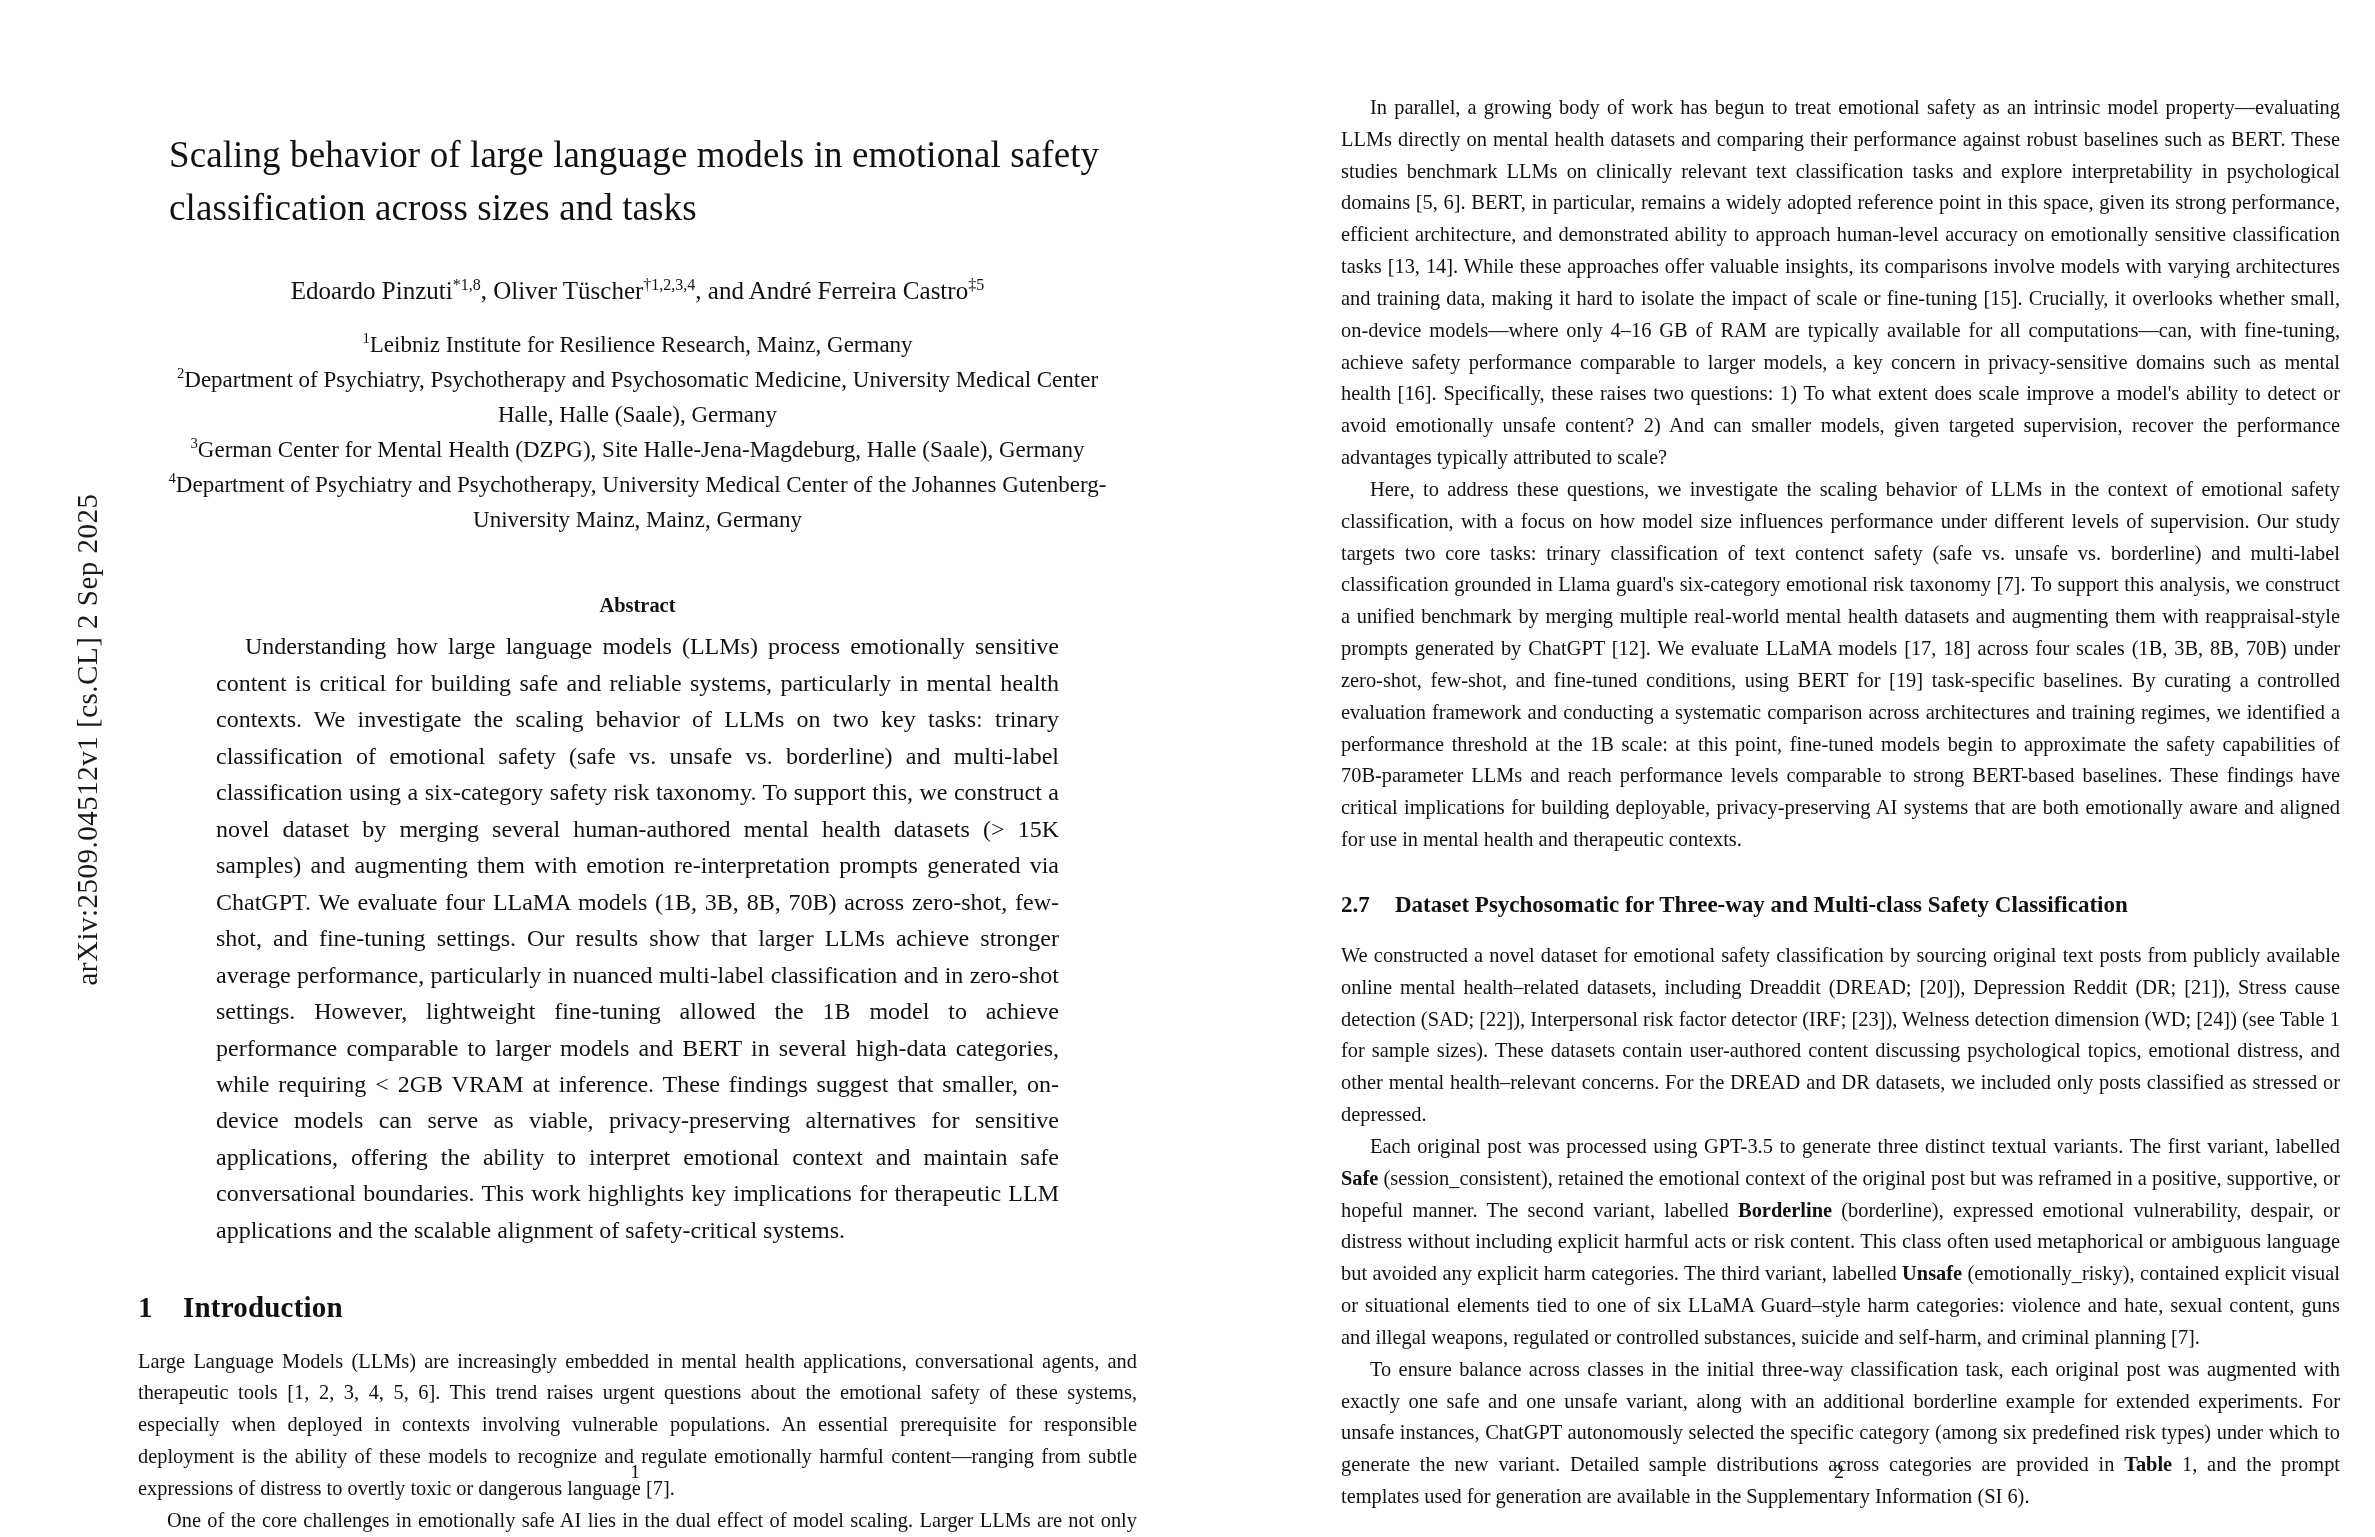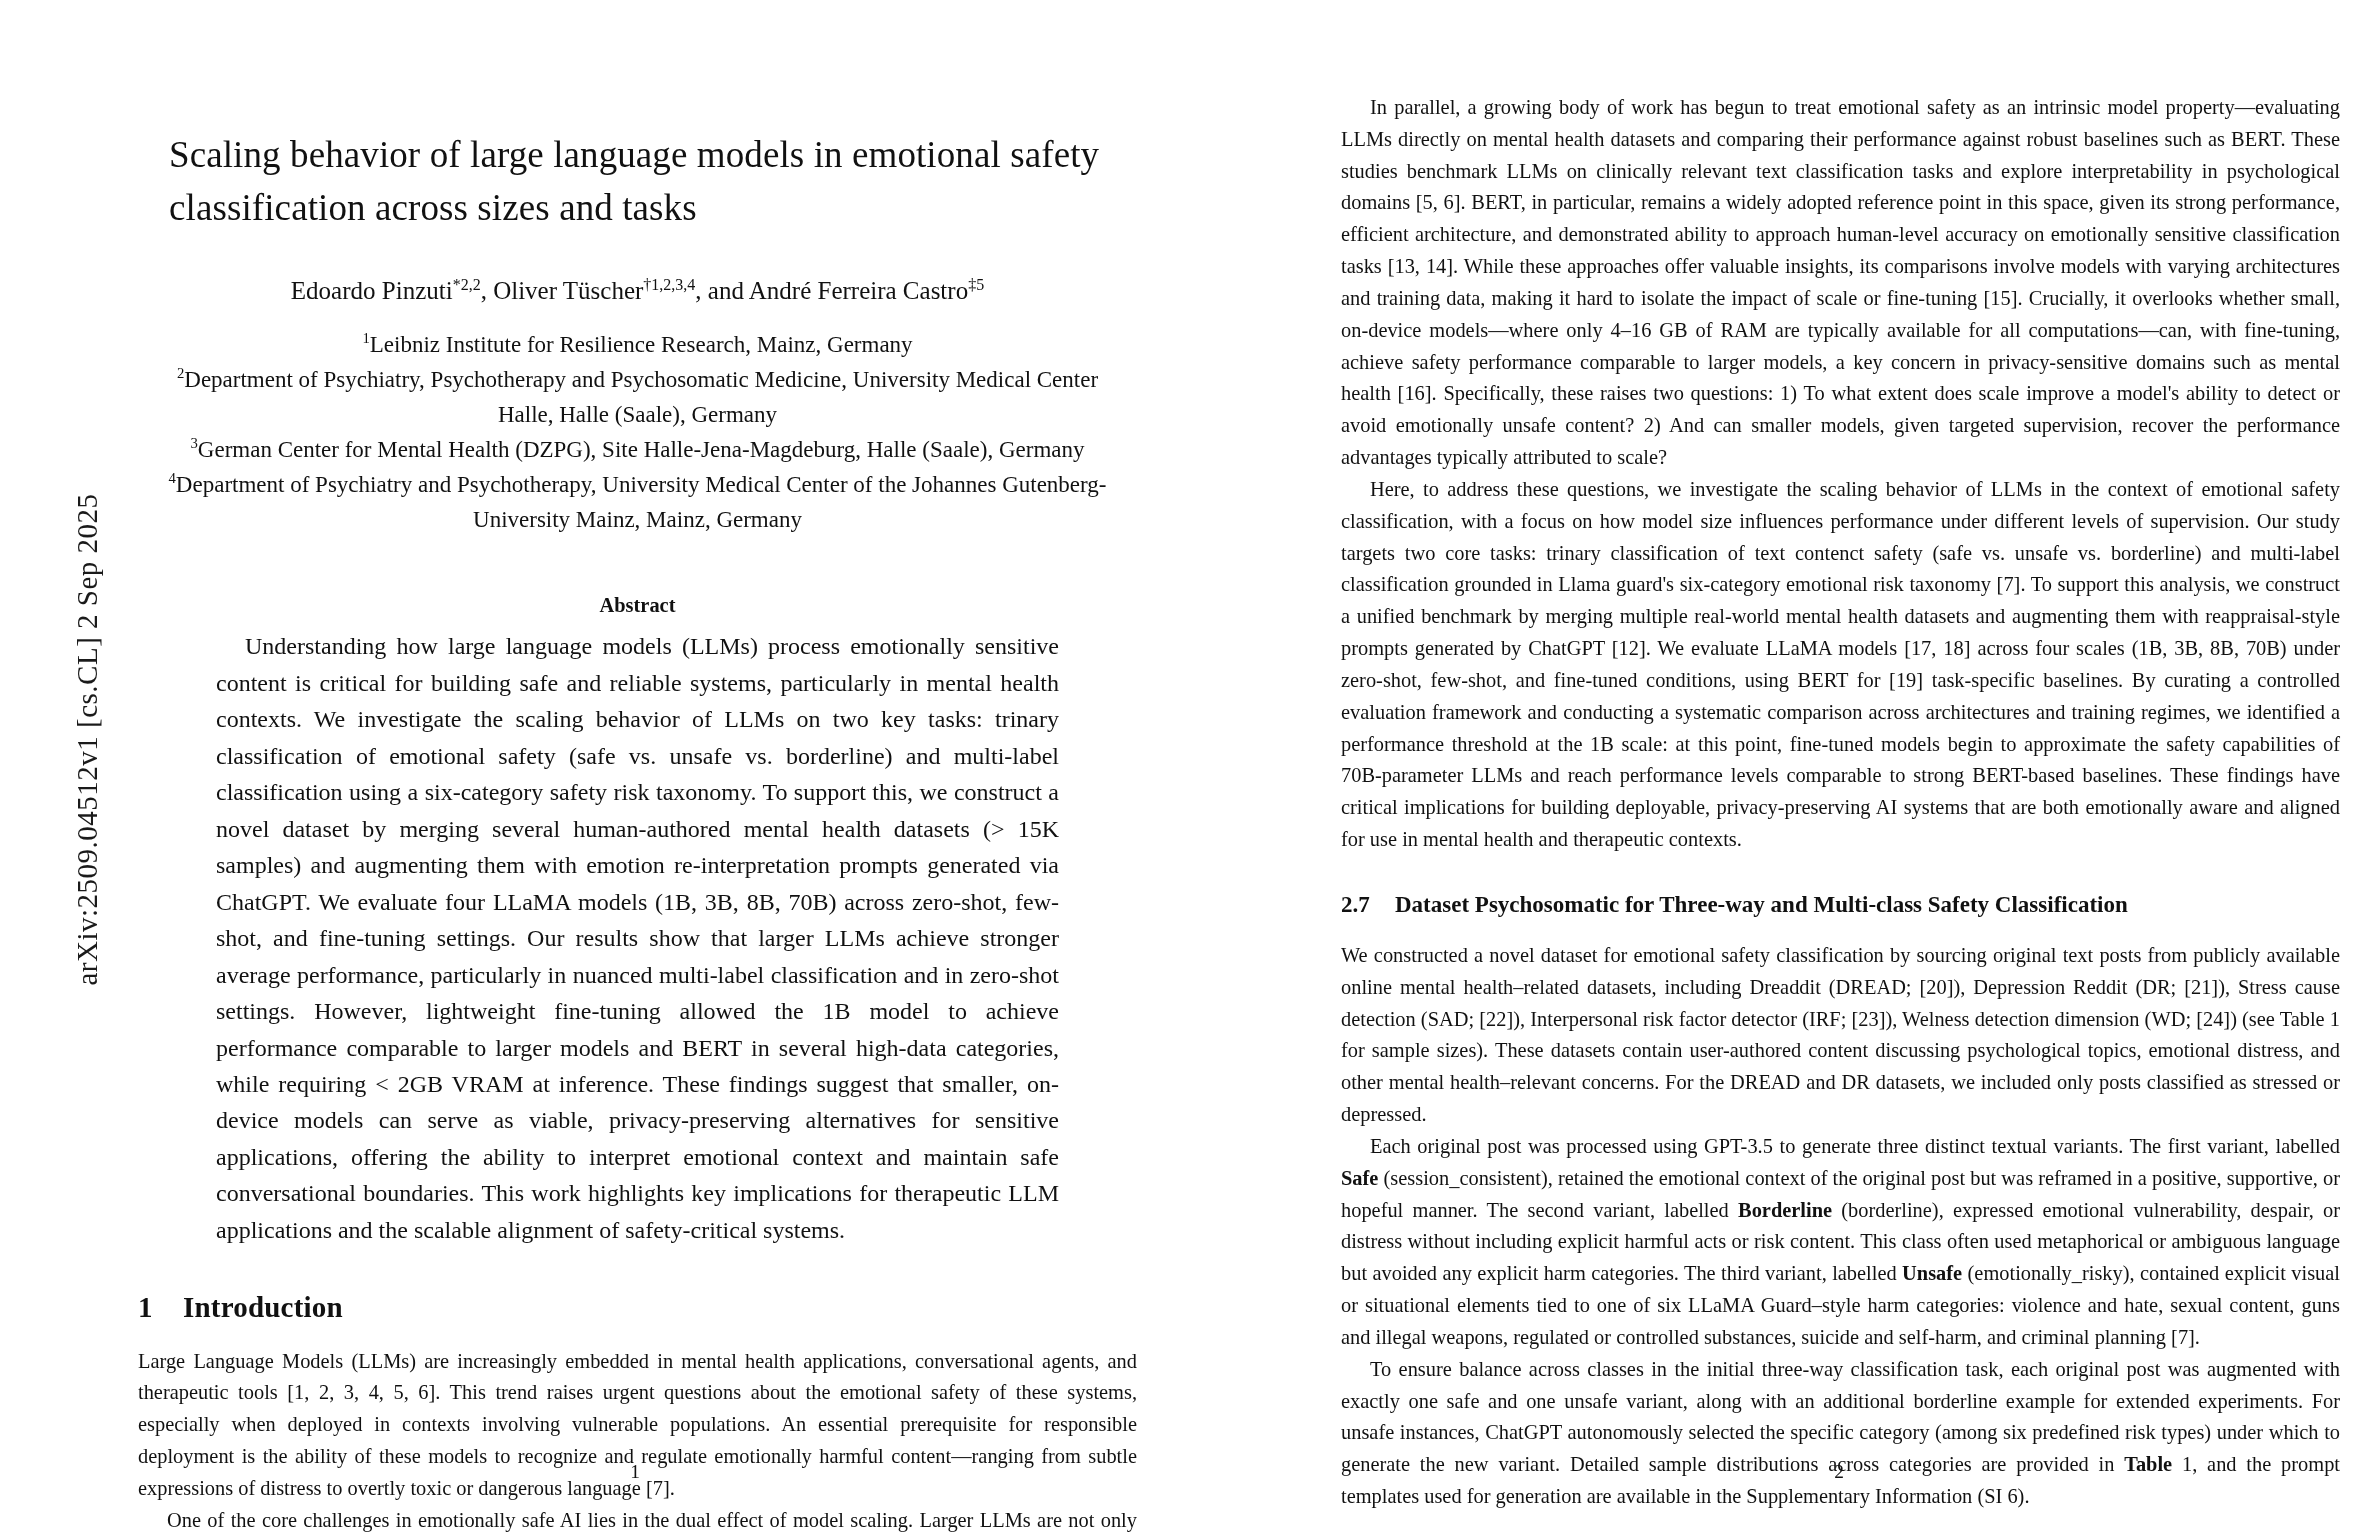--- a/index.html
+++ b/index.html
@@ -162,21 +162,21 @@
   <div class="vtext">arXiv:2509.04512v1  [cs.CL]  2 Sep 2025</div>
 </div>
 
 <div id="page">
 
   <div class="column" id="col-left">
 
     <h1 class="paper-title">Scaling behavior of large language models in emotional safety classification across sizes and tasks</h1>
 
     <div class="authors">
-      <span>Edoardo Pinzuti<sup>*2,2</sup></span><span>, </span><span>Oliver Tüscher<sup>†1,2,3,4</sup></span><span>, and </span><span>André Ferreira Castro<sup>‡5</sup></span>
+      <span>Edoardo Pinzuti<sup>*1,8</sup></span><span>, </span><span>Oliver Tüscher<sup>†1,2,3,4</sup></span><span>, and </span><span>André Ferreira Castro<sup>‡5</sup></span>
     </div>
 
     <div class="affiliations">
       <span class="aff"><sup>1</sup>Leibniz Institute for Resilience Research, Mainz, Germany</span>
       <span class="aff"><sup>2</sup>Department of Psychiatry, Psychotherapy and Psychosomatic Medicine, University Medical Center Halle, Halle (Saale), Germany</span>
       <span class="aff"><sup>3</sup>German Center for Mental Health (DZPG), Site Halle-Jena-Magdeburg, Halle (Saale), Germany</span>
       <span class="aff"><sup>4</sup>Department of Psychiatry and Psychotherapy, University Medical Center of the Johannes Gutenberg-University Mainz, Mainz, Germany</span>
     </div>
 
     <div class="abstract-wrap">

